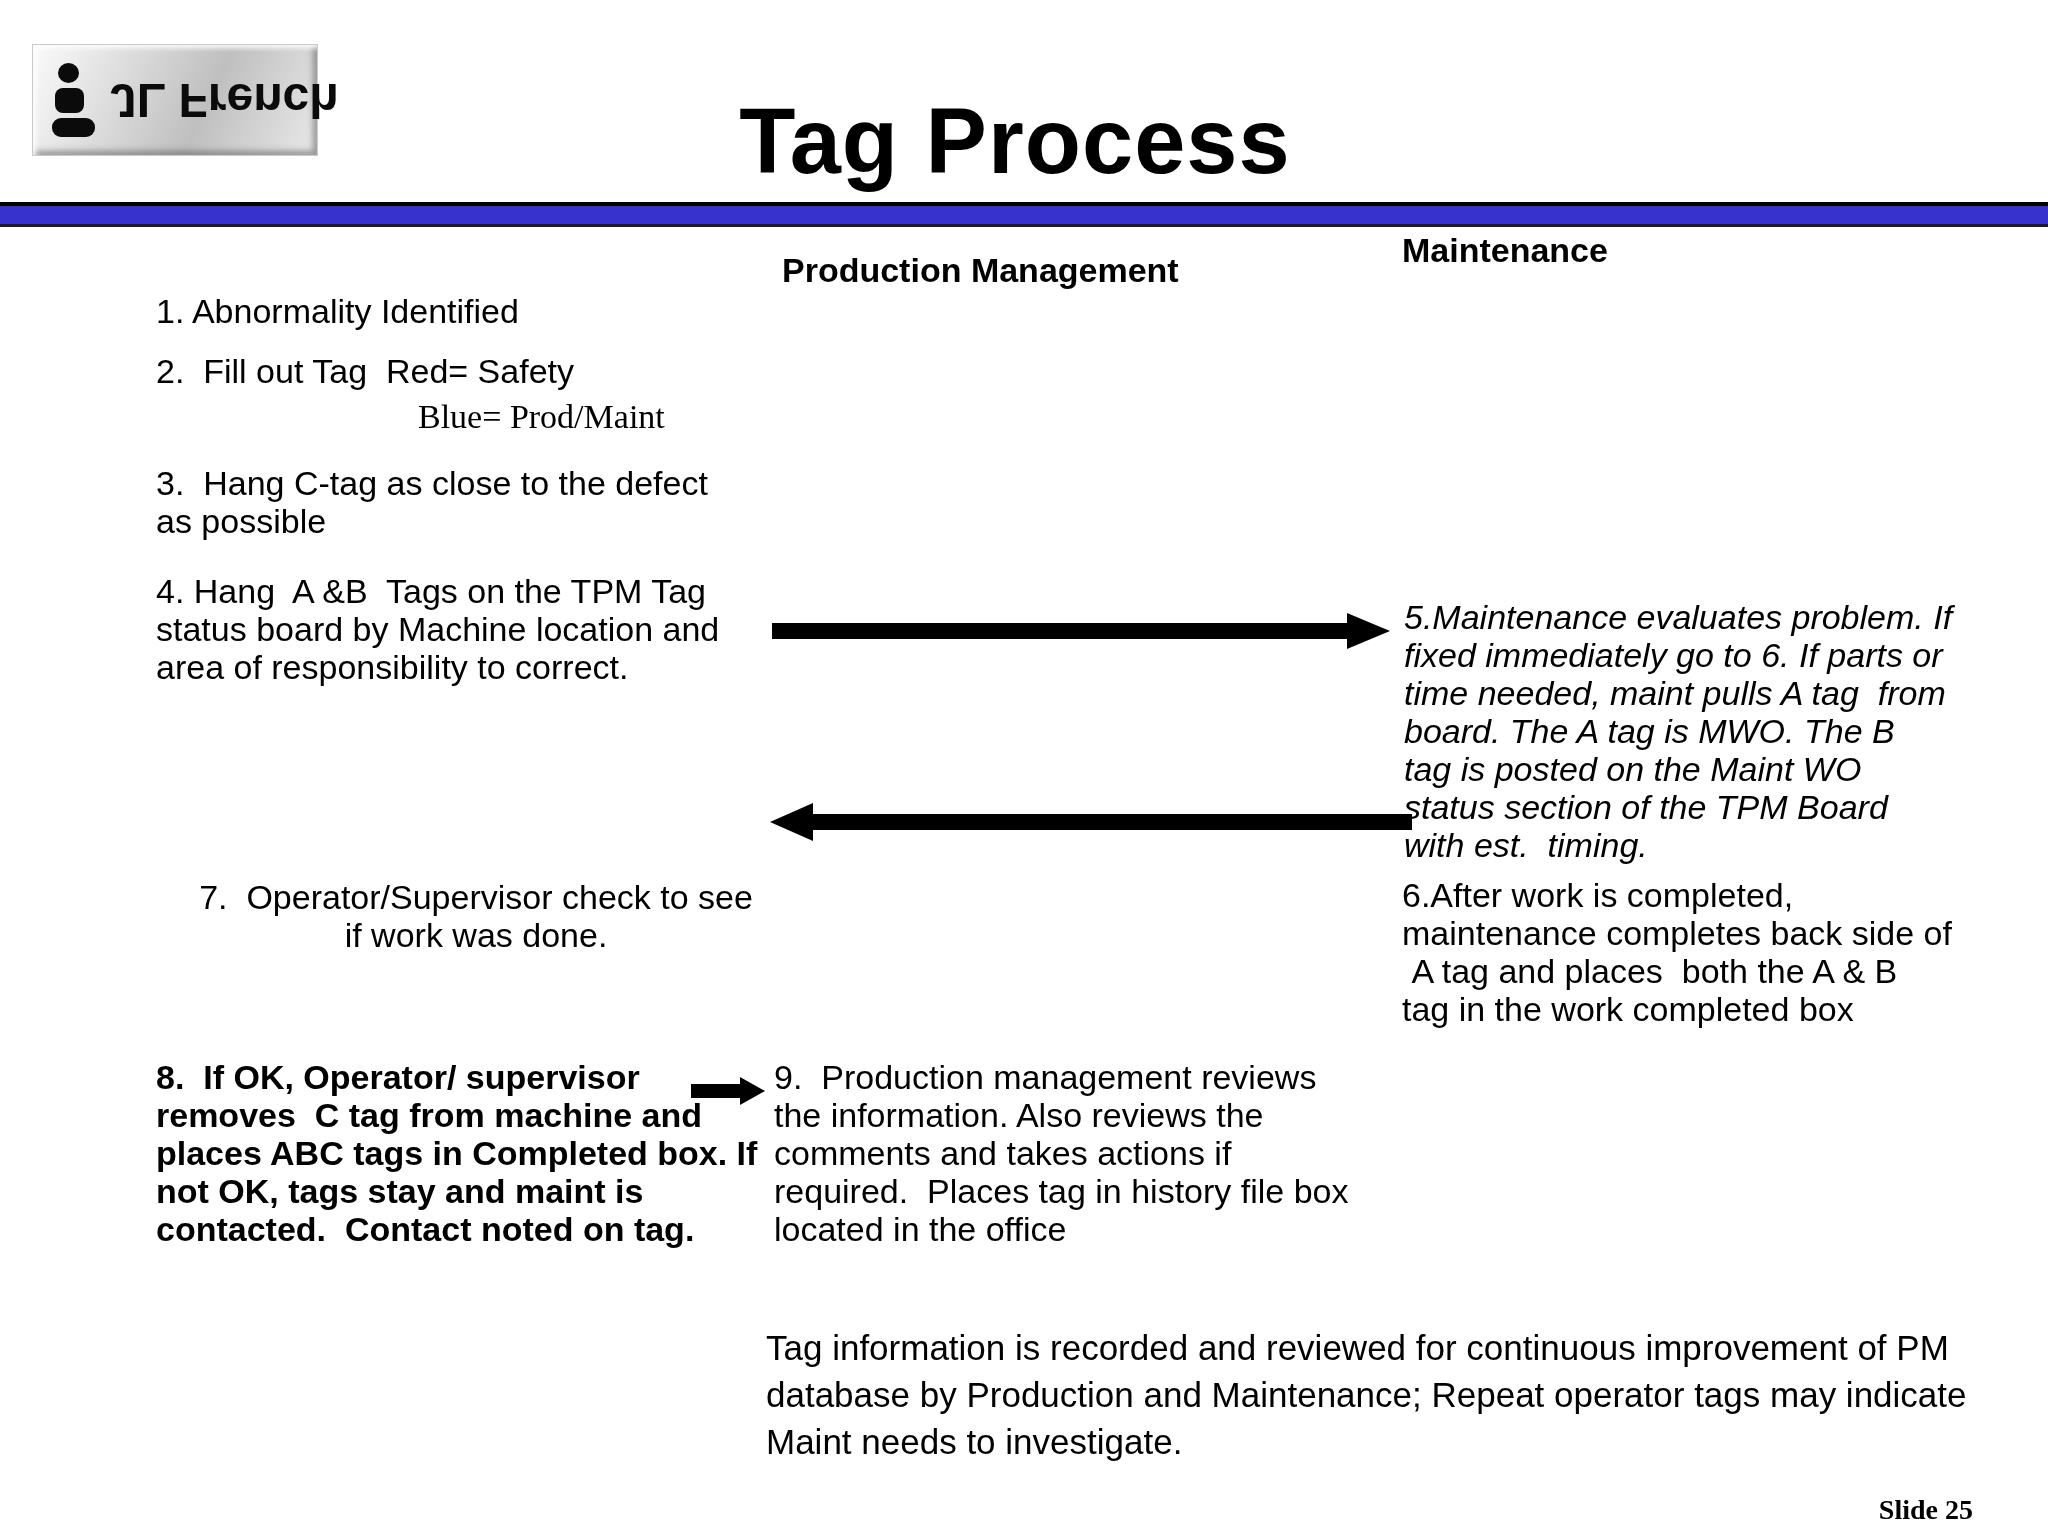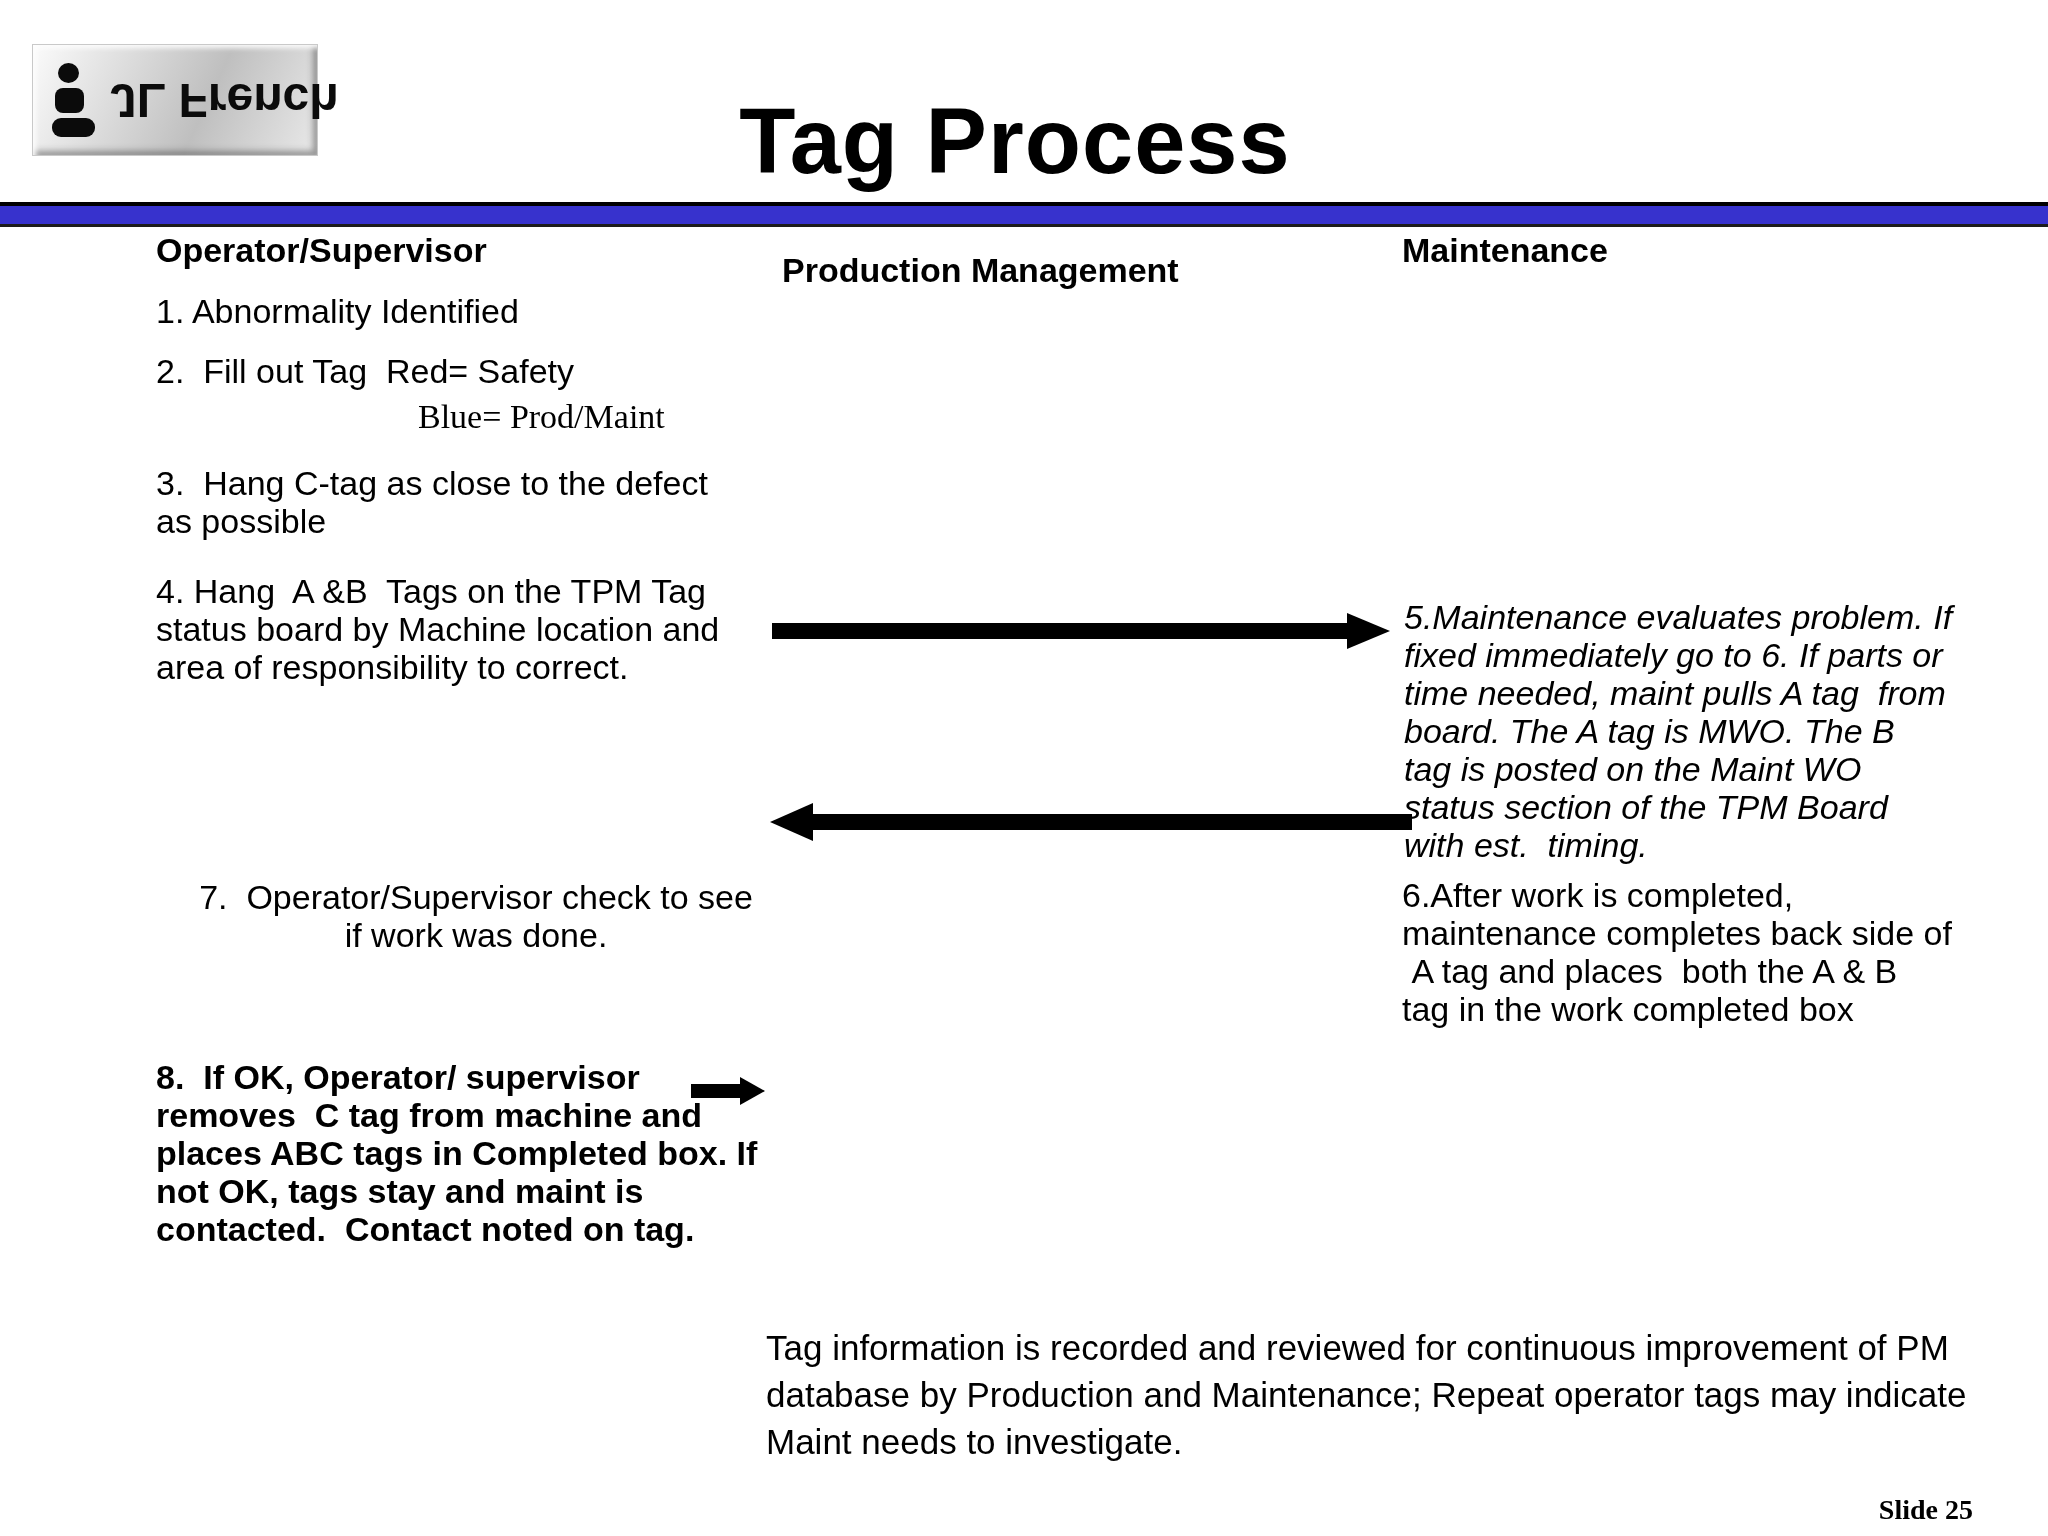--- a/index.html
+++ b/index.html
@@ -77,21 +77,20 @@
       <div class="head"></div>
       <div class="torso"></div>
       <div class="base"></div>
     </div>
     <div id="logo-text">JL French</div>
   </div>
 
   <div id="page-title">Tag Process</div>
   <div id="title-divider" style="background: rgb(55, 50, 205);"></div>
 
-  <div id="header-operator" class="col-header">Operator/Supervisor</div>
   <div id="header-production" class="col-header">Production Management</div>
   <div id="header-maintenance" class="col-header">Maintenance</div>
 
   <div id="step1" class="txt">1. Abnormality Identified</div>
   <div id="step2a" class="txt">2.  Fill out Tag  Red= Safety</div>
   <div id="step2b" class="txt">Blue= Prod/Maint</div>
   <div id="step3" class="txt">3.  Hang C-tag as close to the defect
 as possible</div>
   <div id="step4" class="txt">4. Hang  A &amp;B  Tags on the TPM Tag
 status board by Machine location and
@@ -107,20 +106,25 @@
 if work was done.</div>
   <div id="step6" class="txt">6.After work is completed,
 maintenance completes back side of
  A tag and places  both the A &amp; B
 tag in the work completed box</div>
   <div id="step8" class="txt">8.  If OK, Operator/ supervisor
 removes  C tag from machine and
 places ABC tags in Completed box. If
 not OK, tags stay and maint is
 contacted.  Contact noted on tag.</div>
+  <div id="step9" class="txt">9.  Production management reviews
+the information. Also reviews the
+comments and takes actions if
+required.  Places tag in history file box
+located in the office</div>
 
   <div id="arrow-4to5" class="arrow">
     <div class="bar"></div>
     <div class="head"></div>
   </div>
   <div id="arrow-5to7" class="arrow">
     <div class="head"></div>
     <div class="bar"></div>
   </div>
   <div id="arrow-8to9" class="arrow">

